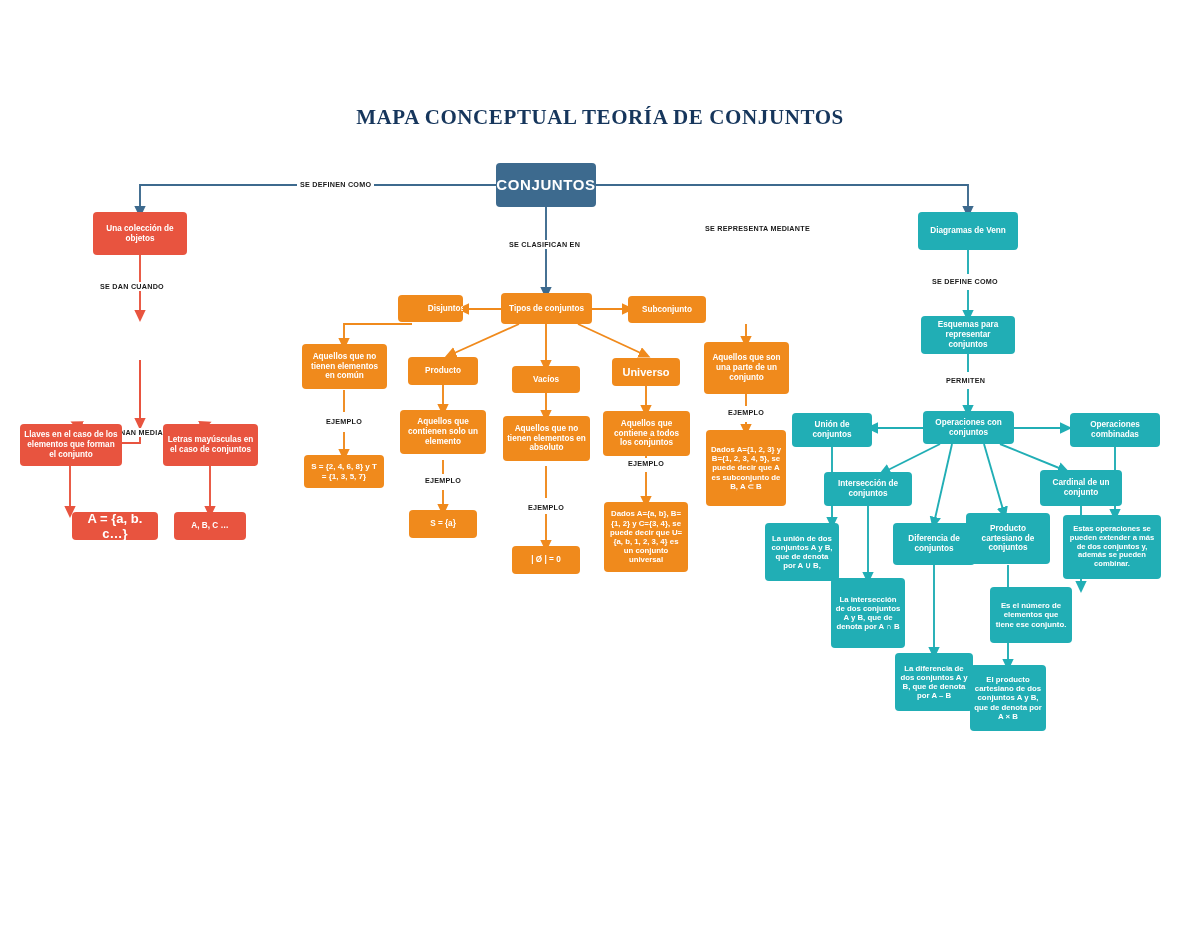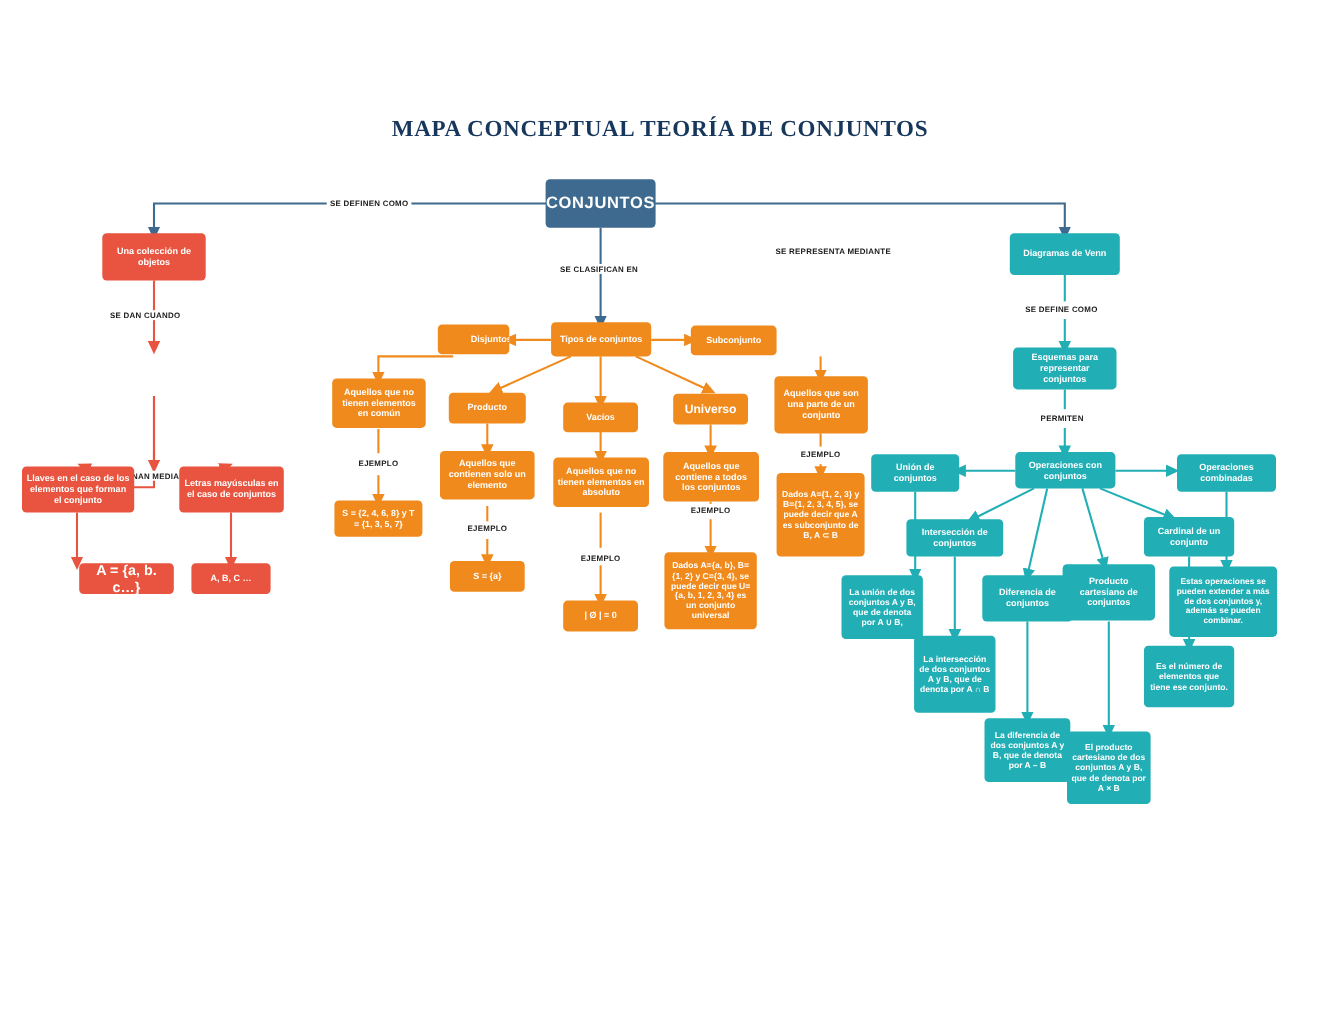--- a/index.html
+++ b/index.html
@@ -293,21 +293,21 @@
   <div class="node n-teal" style="left:966px;top:513px;width:84px;height:51px;font-size:8.2px;">
     <span>Producto cartesiano de conjuntos</span>
   </div>
   <div class="node n-teal" style="left:970px;top:665px;width:76px;height:66px;font-size:7.8px;">
     <span>El producto cartesiano de dos conjuntos A y B, que de denota por A × B</span>
   </div>
 
   <div class="node n-teal" style="left:1040px;top:470px;width:82px;height:36px;font-size:8.2px;">
     <span>Cardinal de un conjunto</span>
   </div>
-  <div class="node n-teal" style="left:1040px;top:587px;width:82px;height:56px;font-size:7.8px;justify-content:center;">
+  <div class="node n-teal" style="left:990px;top:587px;width:82px;height:56px;font-size:7.8px;justify-content:center;">
     <span>Es el número de elementos que tiene ese conjunto.</span>
   </div>
 
   <div class="node n-teal" style="left:1070px;top:413px;width:90px;height:34px;font-size:8.2px;">
     <span>Operaciones combinadas</span>
   </div>
   <div class="node n-teal" style="left:1063px;top:515px;width:98px;height:64px;font-size:7.6px;">
     <span>Estas operaciones se pueden extender a más de dos conjuntos y, además se pueden combinar.</span>
   </div>
 

